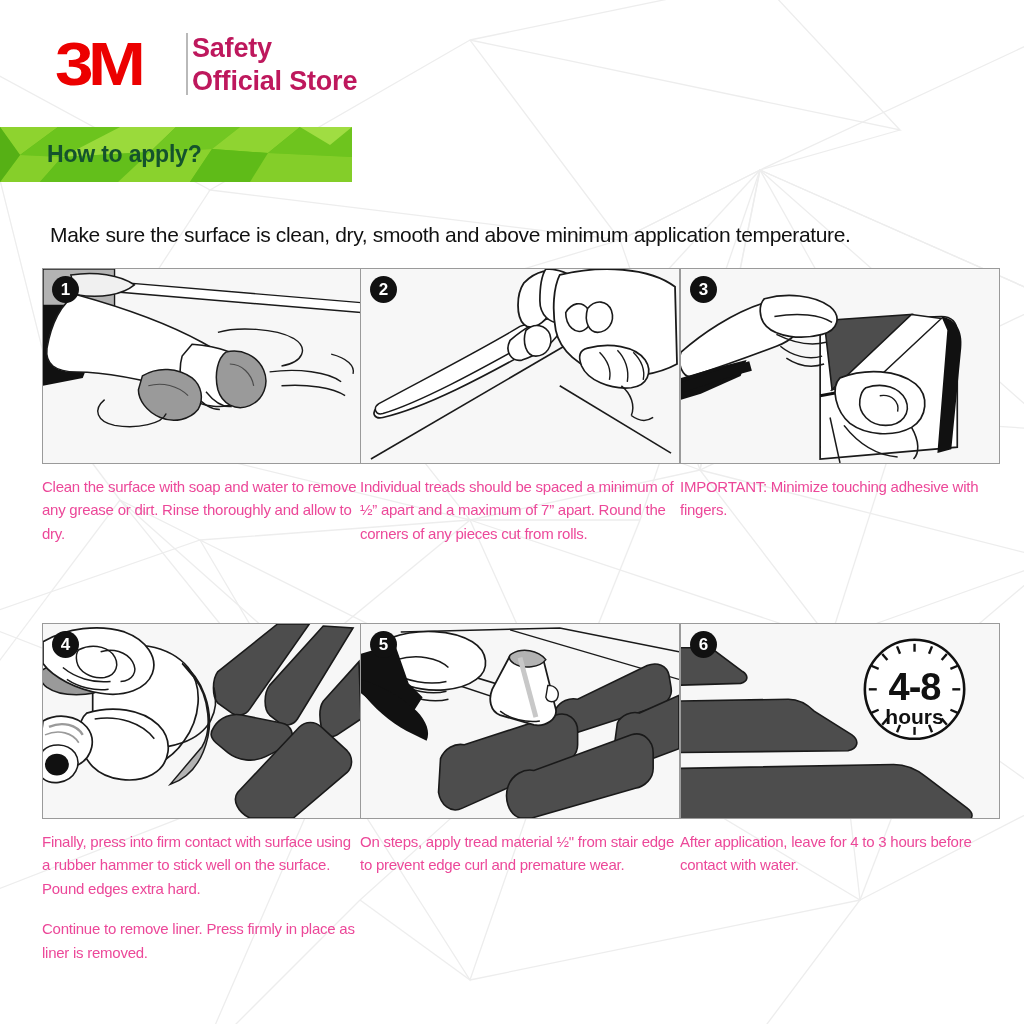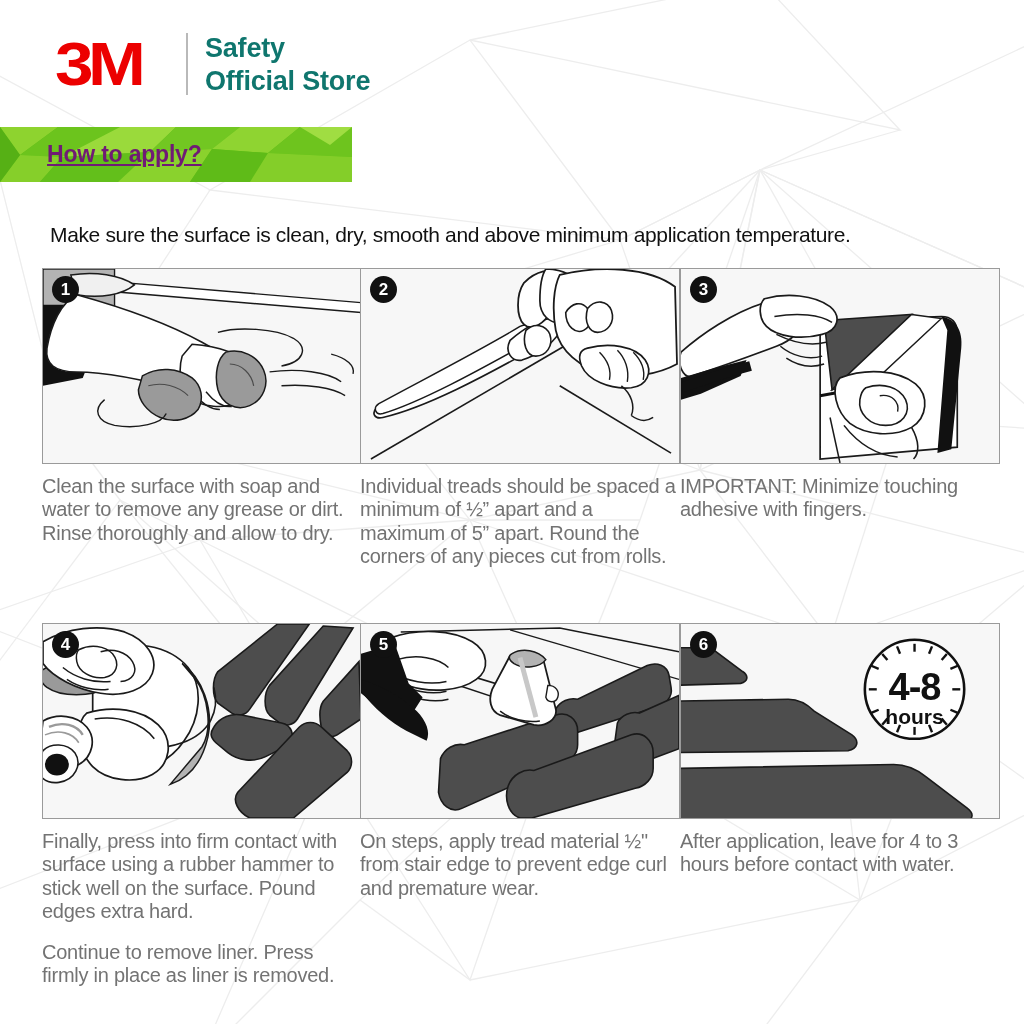--- a/index.html
+++ b/index.html
@@ -20,34 +20,33 @@
   .logo3m{
     position:absolute;left:55px;top:33px;
     font-family:"Liberation Sans", sans-serif;
     font-weight:bold;font-size:62px;line-height:62px;
     letter-spacing:-5px;
     color:#EC0000;
     transform:scaleX(1.12);transform-origin:left top;
   }
   .divider{position:absolute;left:186px;top:33px;width:2px;height:62px;background:#b9b9b9;}
   .brand{
-    position:absolute;left:205px;top:32px;
+    position:absolute;left:192px;top:32px;
     font-weight:bold;font-size:27px;line-height:33px;
-    color:#0f766e;letter-spacing:-0.2px;
+    color:#be185d;letter-spacing:-0.2px;
   }
 
   
   .banner{position:absolute;left:0;top:127px;width:352px;height:55px;z-index:2;overflow:hidden;background:#5ec017;}
   .banner svg{position:absolute;left:0;top:0;}
   .banner-label{
     position:absolute;left:47px;top:13px;
-    color:#701a75;font-weight:bold;font-size:23px;line-height:29px;
+    color:#14532d;font-weight:bold;font-size:23px;line-height:29px;
     letter-spacing:-0.2px;
     text-shadow:0 0 1px rgba(0,0,0,0.06);
-    text-decoration:underline;
   }
 
   
   .intro{
     position:absolute;left:50px;top:222px;width:950px;
     font-size:21px;line-height:26px;color:#111;letter-spacing:-0.35px;z-index:2;
   }
 
   
   .grid{position:absolute;left:0;top:268px;width:1024px;z-index:2;}
@@ -63,21 +62,21 @@
     box-sizing:border-box;overflow:hidden;
   }
   .panel svg{display:block;width:100%;height:100%;}
   .badge{
     position:absolute;left:9px;top:7px;width:27px;height:27px;border-radius:50%;
     background:#111;color:#fff;font-weight:bold;font-size:17px;
     display:flex;align-items:center;justify-content:center;z-index:5;
     line-height:1;padding-bottom:1px;box-sizing:border-box;
   }
   .caption{
-    margin-top:11px;font-size:20px;line-height:23.4px;color:#737373;letter-spacing:-0.25px;
+    margin-top:11px;font-size:15px;line-height:23.4px;color:#ec4899;letter-spacing:-0.25px;
   }
   .caption p{margin:0;}
   .caption p + p{margin-top:17px;}
 </style>
 </head>
 <body>
 
 <div class="page">
 
   <svg class="watermark" viewBox="0 0 1024 1024">
@@ -228,21 +227,21 @@
             <path d="M228 80 C250 74 276 78 286 92 C294 104 288 118 272 120 C250 122 228 112 222 98 C218 88 220 82 228 80 Z" fill="#ffffff" stroke="#1a1a1a" stroke-width="1.7"></path>
             <path d="M240 84 C248 92 252 102 250 112" fill="none" stroke="#1a1a1a" stroke-width="1.4"></path>
             <path d="M258 82 C266 90 270 102 268 114" fill="none" stroke="#1a1a1a" stroke-width="1.4"></path>
             <path d="M274 84 C282 92 286 102 284 112" fill="none" stroke="#1a1a1a" stroke-width="1.4"></path>
             <path d="M262 118 C272 126 276 138 272 148" fill="none" stroke="#1a1a1a" stroke-width="1.5"></path>
             <path d="M272 148 C280 154 288 154 294 150" fill="none" stroke="#1a1a1a" stroke-width="1.5"></path>
           </svg>
           <div class="badge">2</div>
         </div>
         <div class="caption">
-          <p>Individual treads should be spaced a minimum of ½” apart and a maximum of 5” apart. Round the corners of any pieces cut from rolls.</p>
+          <p>Individual treads should be spaced a minimum of ½” apart and a maximum of 7” apart. Round the corners of any pieces cut from rolls.</p>
         </div>
       </div>
 
       <div class="cell c3">
         <div class="panel">
           <svg viewBox="0 0 320 196" preserveAspectRatio="none">
             <rect x="0" y="0" width="320" height="196" fill="#f7f7f7"></rect>
 
             <path d="M140 52 L262 48 C272 48 278 54 278 64 L278 180 L140 192 Z" fill="#ffffff" stroke="#1a1a1a" stroke-width="1.7"></path>
 

